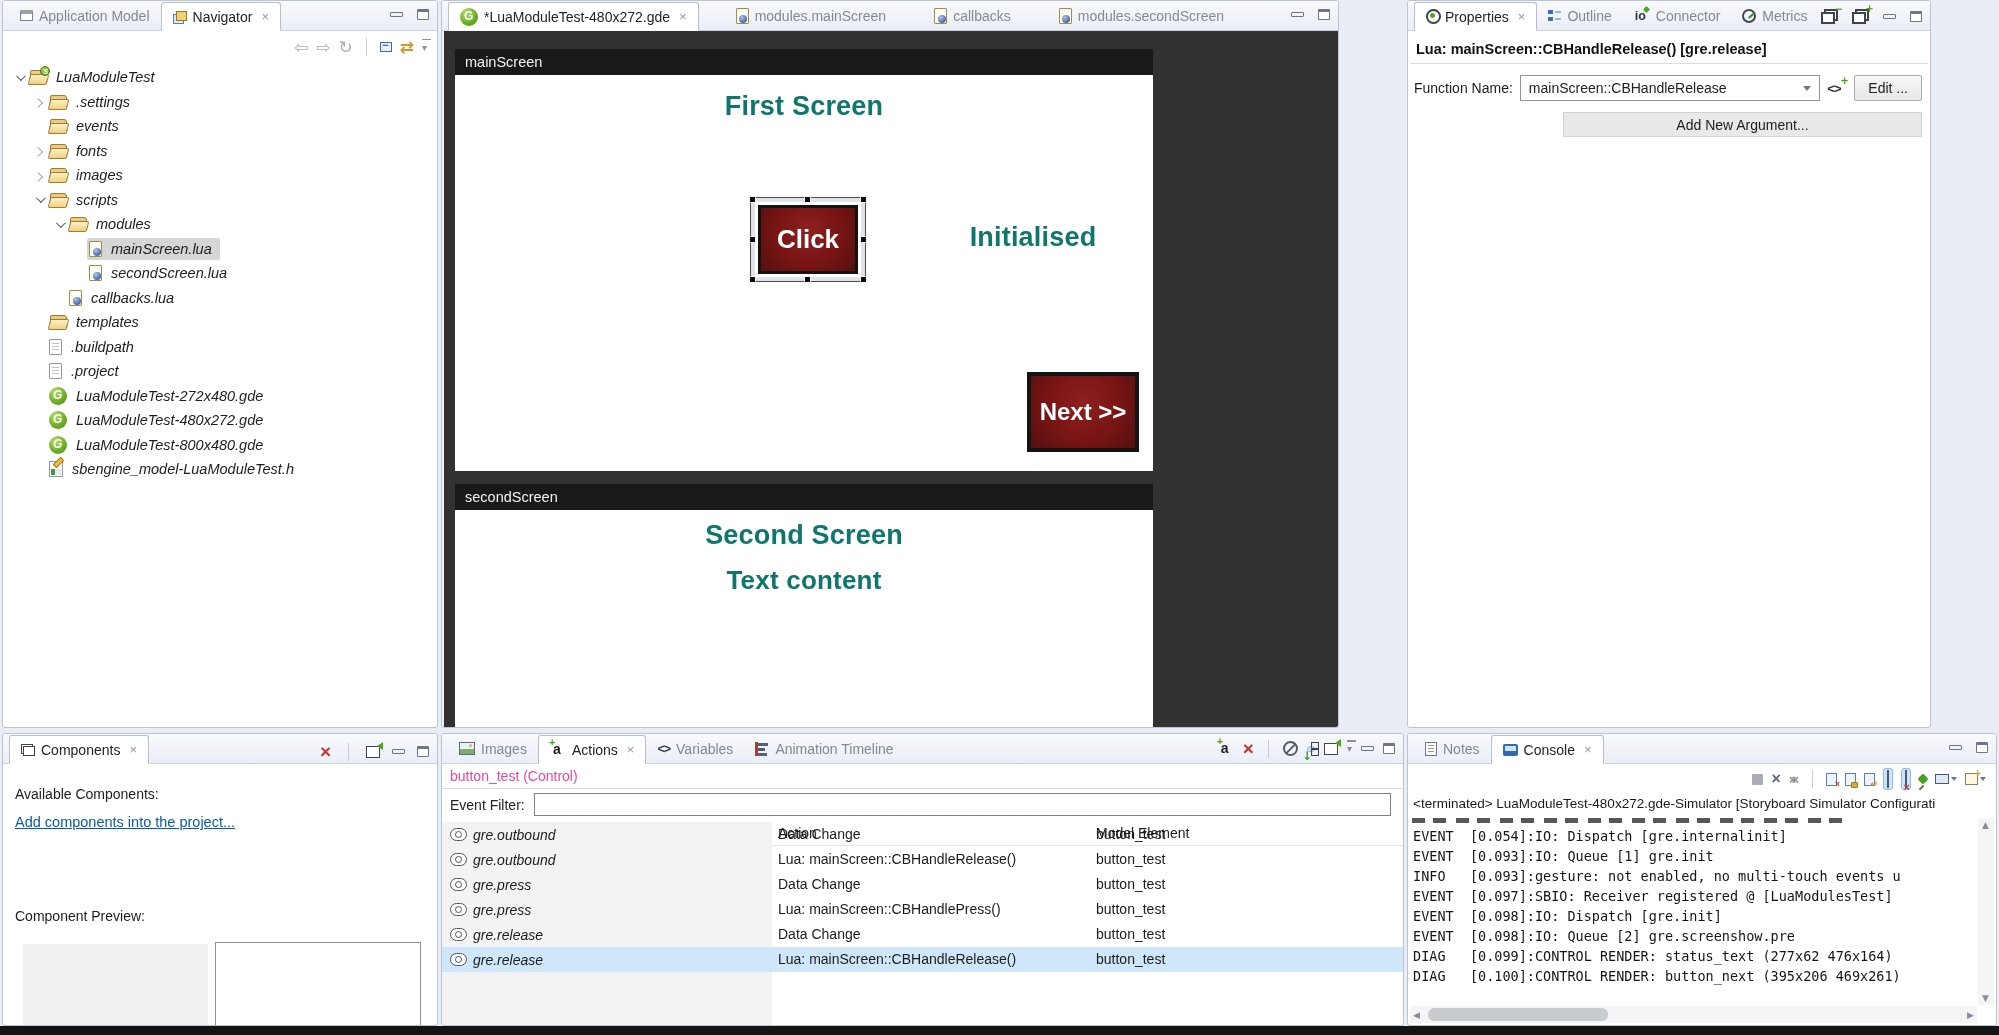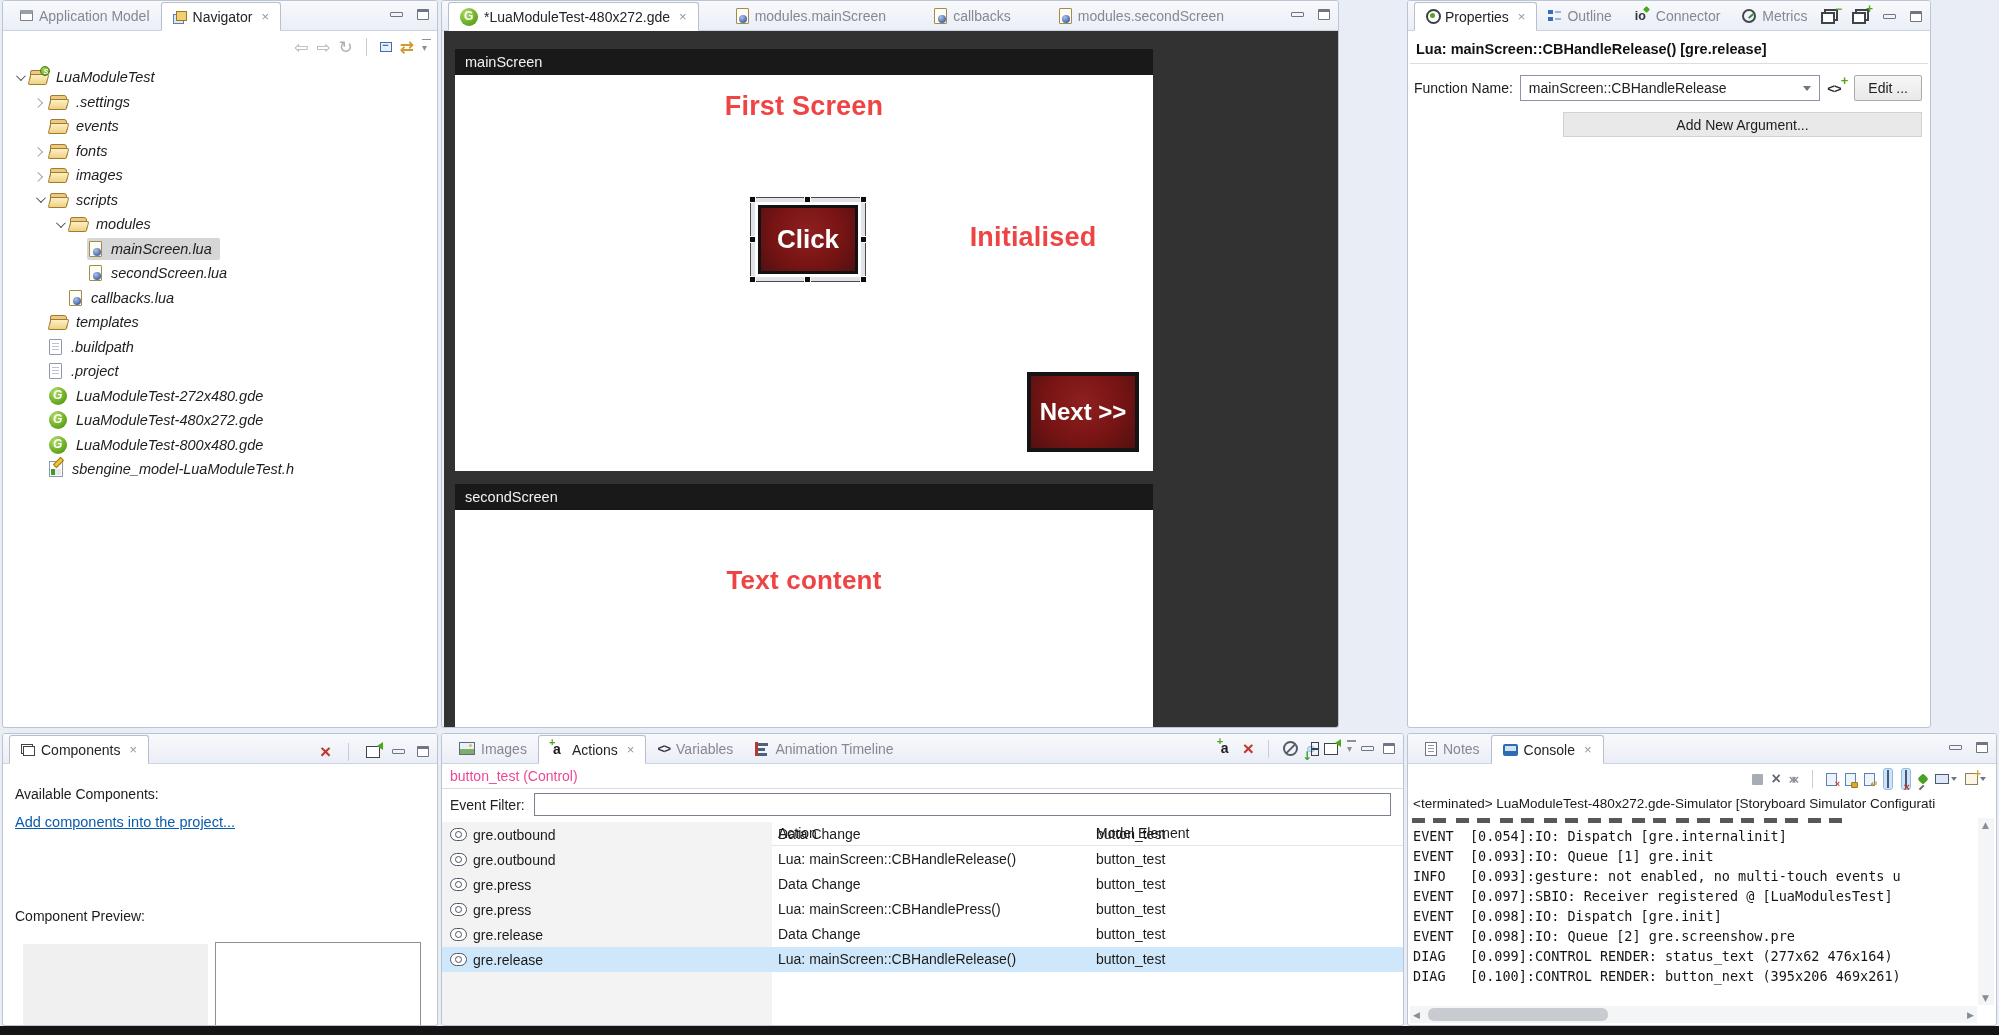--- a/index.html
+++ b/index.html
@@ -57,21 +57,21 @@
   .trow.sel .labwrap { background:#d6d6d6; border-radius:2px; }
   .labwrap { display:inline-flex; align-items:center; padding:1px 4px 1px 2px;font-style:italic; }
   .lvl0 { padding-left:8px; } .lvl1 { padding-left:28px; } .lvl2 { padding-left:48px; } .lvl3 { padding-left:84px; }
 
   
   #editor { left:441px; top:0; width:898px; height:728px; background:#eef1f8; }
   .etab + .etab { margin-left:26px; }
   .canvas { position:absolute; left:2px; top:30px; width:920px; height:697px; background:#323232; }
   .sheader { position:absolute; left:11px; width:698px; height:26px; background:#191919; color:#f2f2f2; font-size:14.5px; display:flex; align-items:center; padding-left:10px; }
   .sbody { position:absolute; left:11px; width:698px; background:#fff; }
-  .design-text { position:absolute; text-align:center; font-weight:bold; color:#ef4444; letter-spacing:0.2px; }
+  .design-text { position:absolute; text-align:center; font-weight:bold; color:#0f766e; letter-spacing:0.2px; }
   .redbtn { background:radial-gradient(circle at 50% 38%, #8e2020 0%, #781414 55%, #521010 100%); color:#fff; font-weight:bold; display:flex; align-items:center; justify-content:center; }
   .selwrap { position:absolute; left:294px; top:121px; width:118px; height:87px; }
   .selband { position:absolute; inset:2px; border:4px solid #e0e3e8; outline:1px solid #4a4a4a; }
   .hnd { position:absolute; width:7px; height:7px; background:#0c0c0c; border:1px solid #f8f8f8; }
   .vscroll { position:absolute; left:923px; top:30px; width:24px; height:697px; background:#f2f3f6; border-left:1px solid #dde1e9; }
   .varrow { position:absolute; left:0; width:24px; height:16px; display:flex; align-items:center; justify-content:center; color:#878c96; font-size:9px; font-family:"DejaVu Sans",sans-serif; }
   .vthumb { position:absolute; left:3px; width:17px; border-radius:8px; background:#ccd0d8; }
   .cstrip { position:absolute; left:948px; top:30px; width:14px; height:697px; background:#eef1f8; border-left:1px solid #ccd3df; }
   .cstrip::after { content:""; position:absolute; left:3px; top:22px; border-top:5px solid transparent; border-bottom:5px solid transparent; border-right:7px solid #5c6470; }
 
@@ -144,21 +144,21 @@
   .filter-row { height:31px; display:flex; align-items:center; padding-left:8px; }
   .filter-input { position:absolute; left:92px; right:12px; height:23px; border:1px solid #7a828f; background:#fff; font-size:13px; padding:0 6px; font-family:"Liberation Sans",sans-serif; }
   .thead { height:26px; position:relative; border-bottom:1px solid #e2e5eb; font-size:14px; color:#1c1c1c; }
   .thead span { position:absolute; top:5px; }
   .sort-up { position:absolute; left:160px; top:1px; width:7px; height:7px; }
   .sort-up::after { content:""; position:absolute; width:5px; height:5px; border-right:1.4px solid #8a8f98; border-bottom:1.4px solid #8a8f98; transform:rotate(-135deg); }
   .tbody { position:absolute; left:0; right:0; top:88px; bottom:0; }
   .colshade { position:absolute; left:0; top:0; bottom:0; width:330px; background:#f3f3f3; }
   .arow { position:absolute; left:0; right:0; height:25px; font-size:14px; color:#1b1b1b; }
   .arow.sel { background:#cfe7fb; }
-  .arow .c1 { position:absolute; left:8px; top:0; height:25px; display:flex; align-items:center; }
+  .arow .c1 { position:absolute; left:8px; top:0; height:25px; display:flex; align-items:center;font-style:italic; }
   .arow .c2 { position:absolute; left:336px; top:4px; }
   .arow .c3 { position:absolute; left:654px; top:4px; }
   .ev-ico { width:17px; height:13px; border:1.6px solid #4c5560; border-radius:7px; position:relative; margin-right:6px; flex:none; background:#fff; }
   .ev-ico::after { content:""; position:absolute; left:4px; top:2px; width:5px; height:5px; border:1.5px solid #4c5560; border-radius:50%; }
 
   
   #console { left:1407px; top:733px; width:590px; height:293px; }
   .notes-ico { width:12px; height:14px; border:1px solid #6e7683; background:#fff; position:relative; }
   .notes-ico::after { content:""; position:absolute; left:2px; top:2px; width:6px; height:8px; background:repeating-linear-gradient(#8d97a8 0 1px, transparent 1px 3px); }
   .cons-ico { width:15px; height:12px; background:#2e6bb0; border-radius:2px; position:relative; }
@@ -384,20 +384,21 @@
         <span class="hnd" style="right:0; bottom:0;"></span>
       </div>
       <div class="design-text" style="left:478px; top:147px; width:200px; font-size:27px;">Initialised</div>
       <div class="redbtn" style="position:absolute; left:572px; top:297px; width:112px; height:80px; border:4px solid #141414; font-size:24px;">Next &gt;&gt;</div>
     </div>
 
     <div class="sheader" style="top:453px;">
       <span>secondScreen</span>
     </div>
     <div class="sbody" style="top:479px; height:218px;">
+      <div class="design-text" style="left:15px; top:10px; width:668px; font-size:27px;">Second Screen</div>
       <div class="design-text" style="left:15px; top:55px; width:668px; font-size:26px;">Text content</div>
     </div>
   </div>
 
   <div class="vscroll">
     <span class="varrow" style="top:0;">▲</span>
     <div class="vthumb" style="top:17px; height:460px;"></div>
     <span class="varrow" style="bottom:0;">▼</span>
   </div>
   <div class="cstrip"></div>

